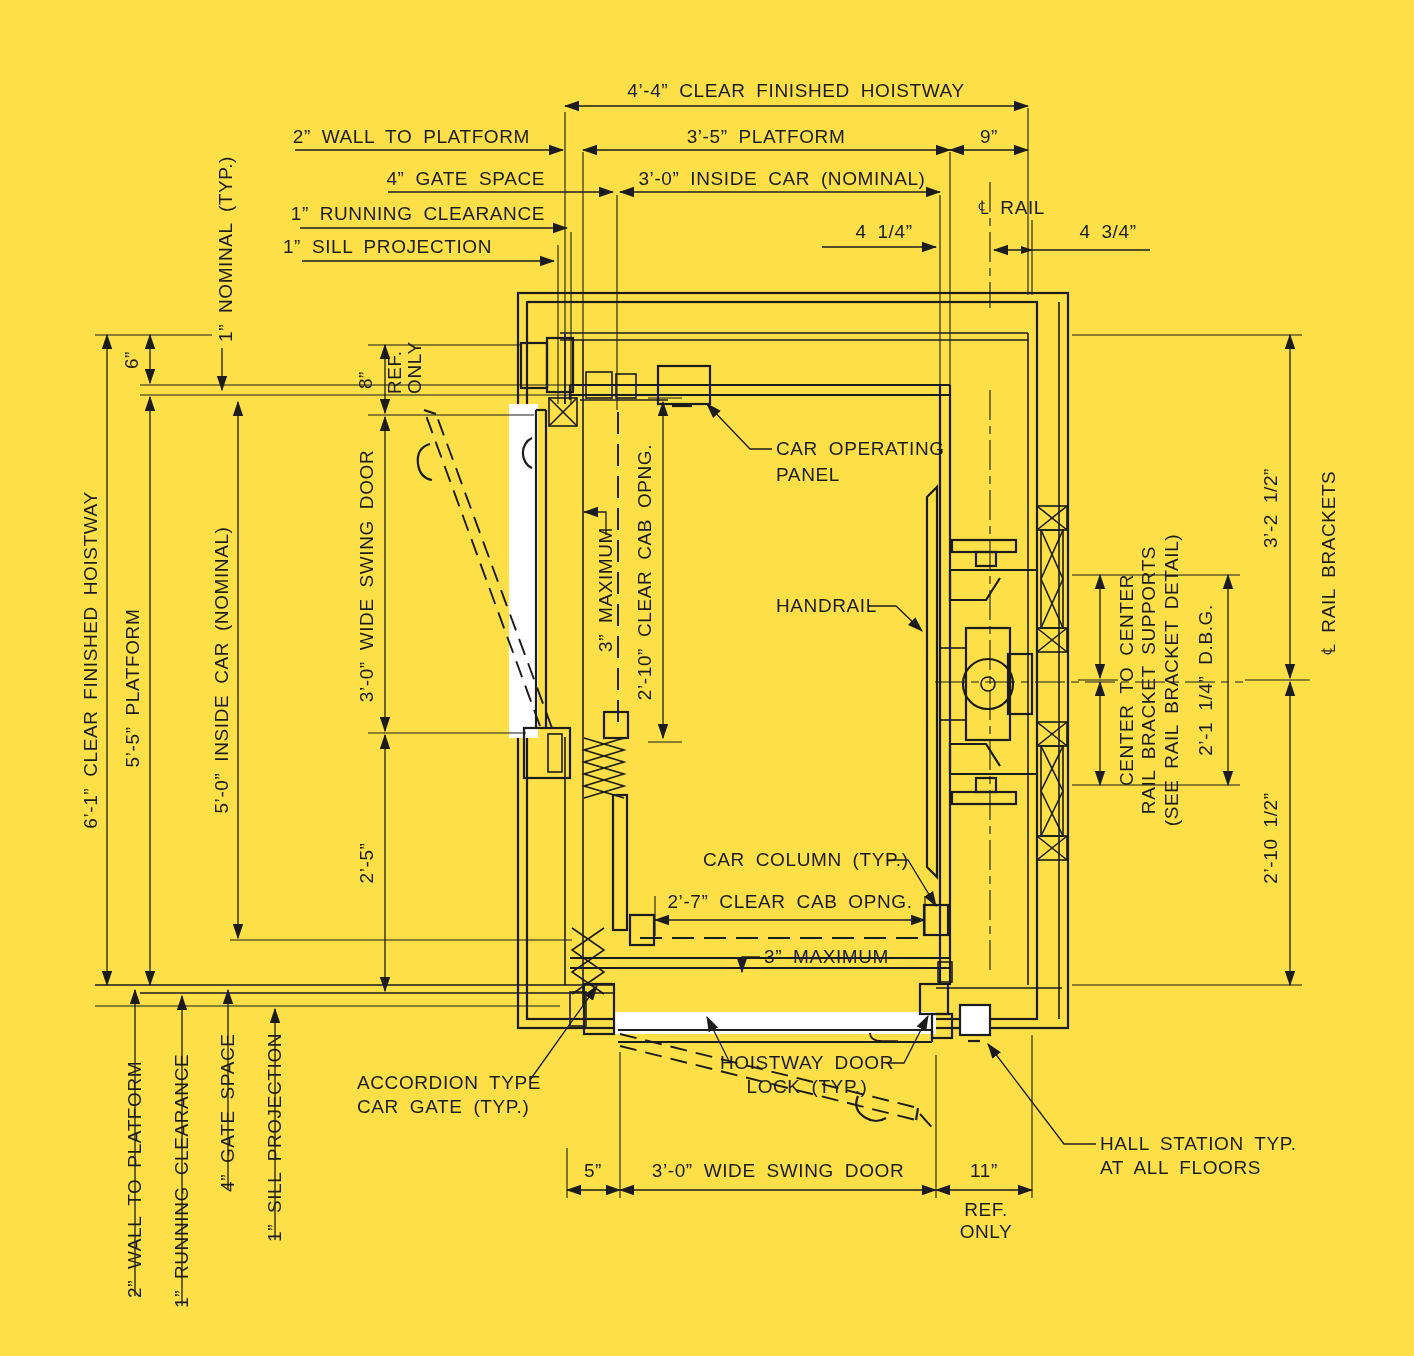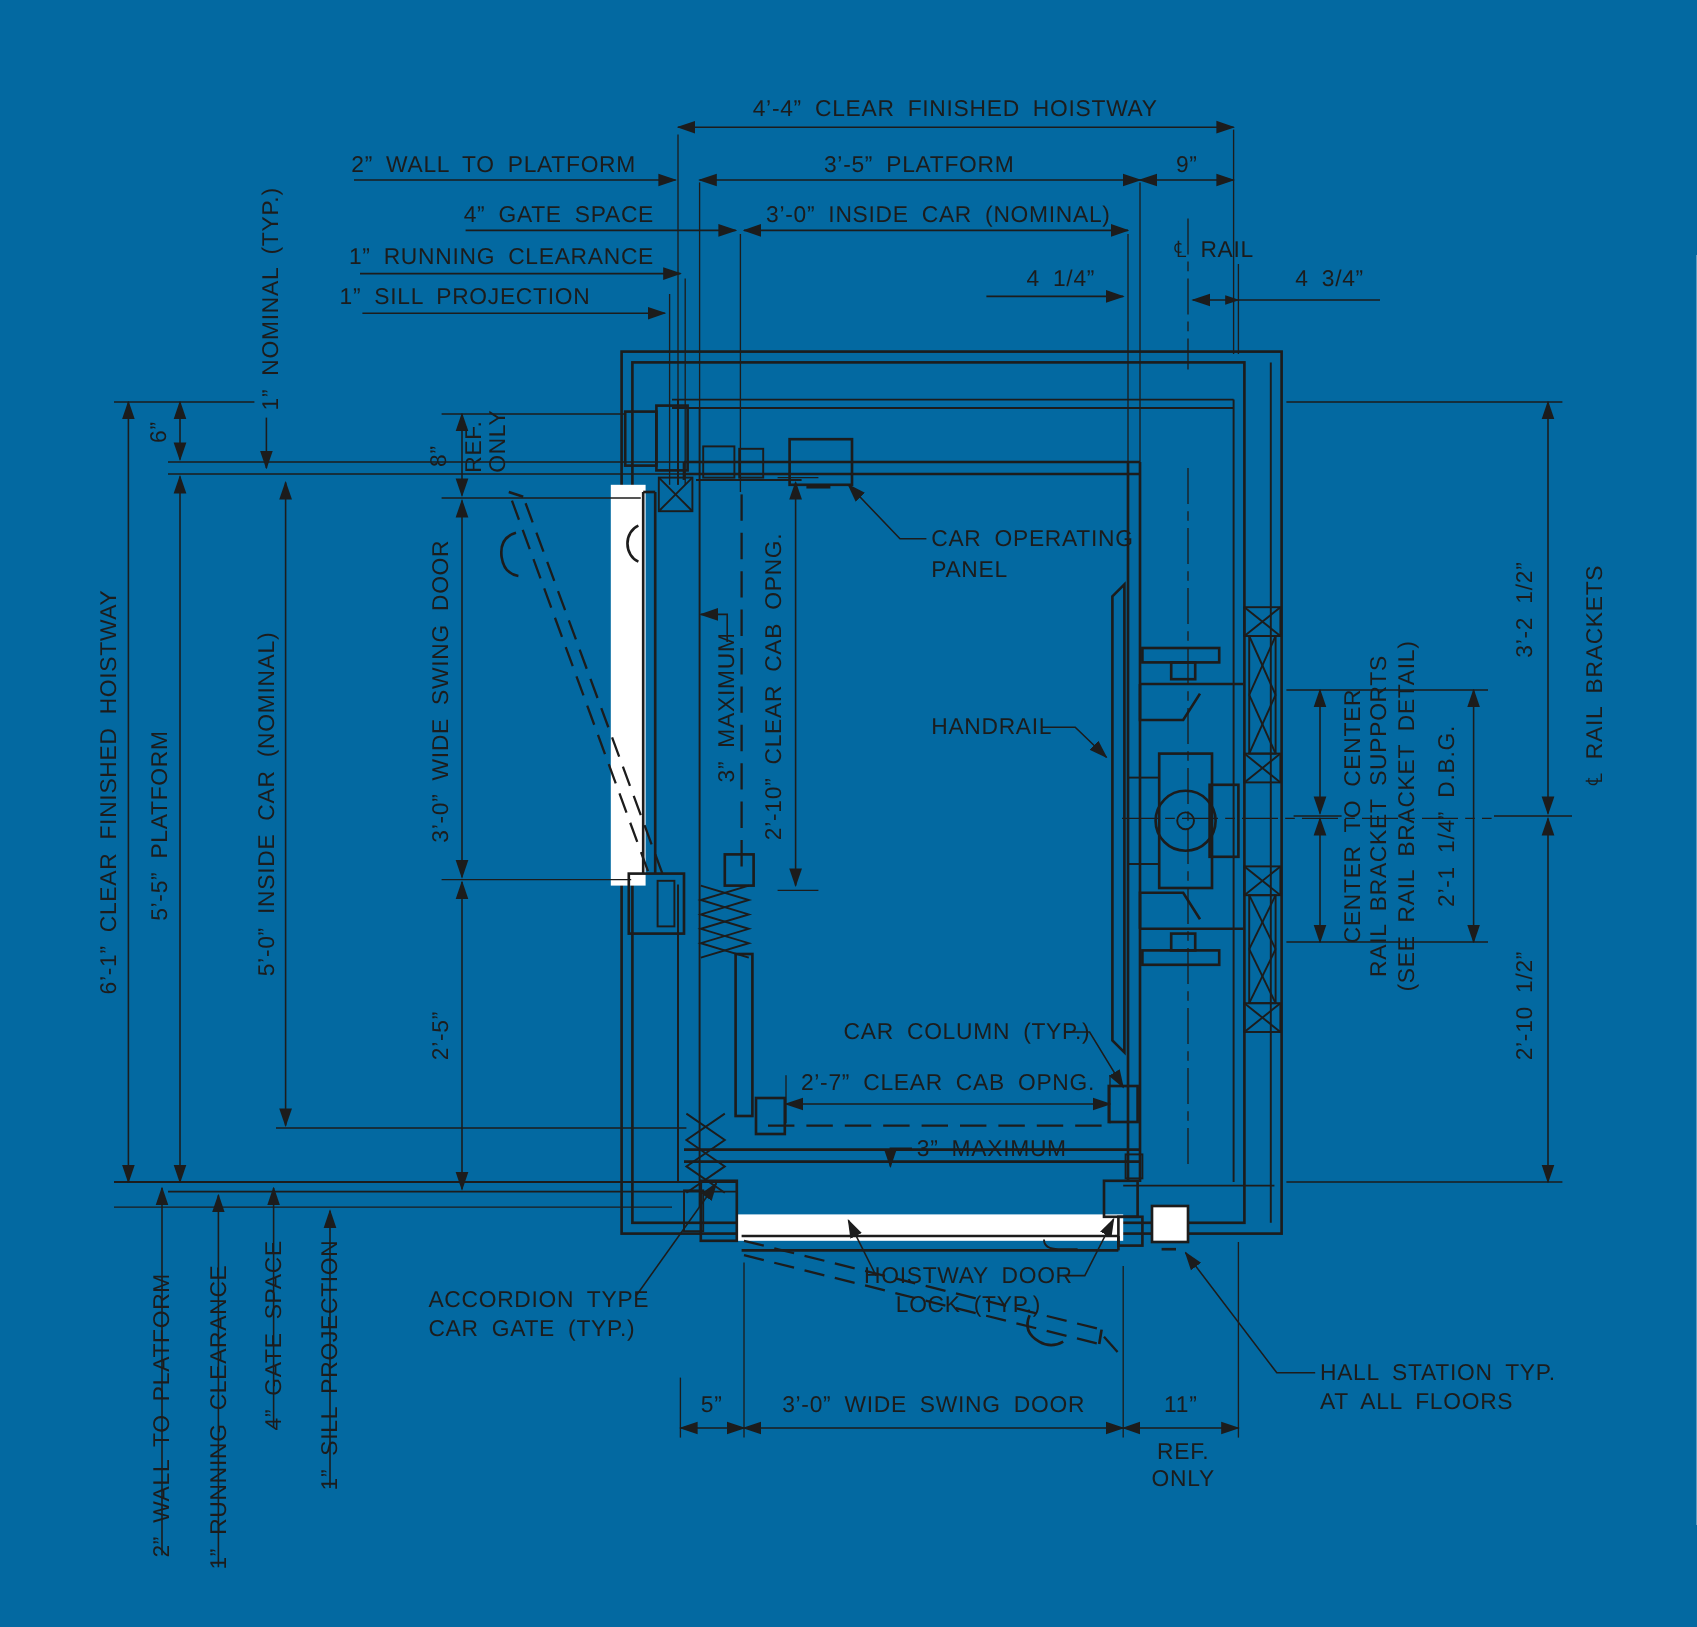--- a/index.html
+++ b/index.html
@@ -1,16 +1,16 @@
 <!DOCTYPE html>
 <html><head>
 <meta charset="utf-8">
 <style>
   html,body{margin:0;padding:0;background:#ffffff;}
-  .sheet{position:relative;width:1414px;height:1356px;background:#0369a1;overflow:hidden;}
+  .sheet{position:relative;width:1414px;height:1356px;background:#fde047;overflow:hidden;}
   svg{position:absolute;left:0;top:0;}
   text{font-family:"Liberation Sans", sans-serif;font-size:19px;fill:#1c1c1c;
        letter-spacing:.6px;word-spacing:5px;}
   .ln{stroke:#1c1c1c;fill:none;}
   .w2{stroke-width:2.2;}  
   .w15{stroke-width:1.6;} 
   .dim{stroke-width:1.3;} 
   .ext{stroke-width:1.1;} 
   .cl{stroke-dasharray:30 6 8 6;}
   .dd{stroke-dasharray:17 9;stroke-width:1.9;}

